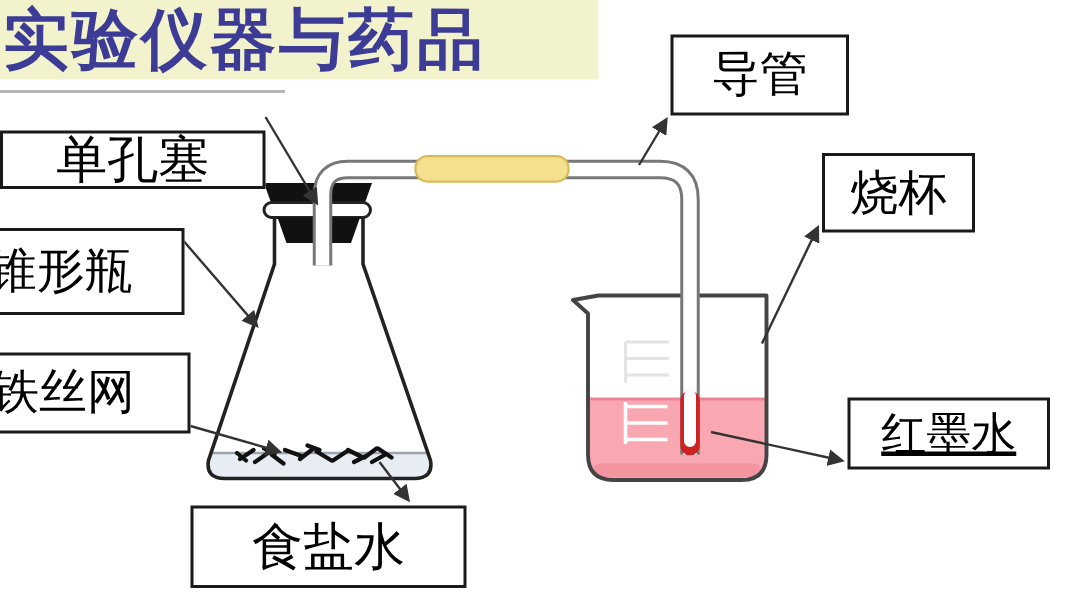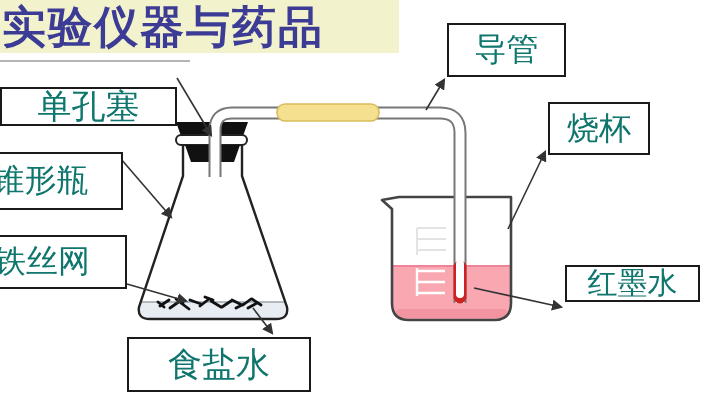--- a/index.html
+++ b/index.html
@@ -34,29 +34,29 @@
   .tube-inner{fill:none;stroke:#ffffff;stroke-width:9;}
   .tip-outer{fill:none;stroke:var(--tube-tip-red);stroke-width:13;stroke-linecap:round;}
   .tip-inner{fill:none;stroke:#ffffff;stroke-width:8;stroke-linecap:round;}
   .connector{fill:var(--tube-connector);stroke:var(--tube-connector-edge);stroke-width:1.5;}
   .arrow{stroke:var(--arrow);stroke-width:1.6;fill:none;}
   .divider{stroke:#b5b5b5;stroke-width:2;}
   
   .lbl{
     position:absolute;background:#fff;border:2px solid var(--label-border);
     box-sizing:border-box;display:flex;align-items:center;justify-content:center;
-    color:#0f766e;white-space:nowrap;overflow:hidden;
+    color:#000000;white-space:nowrap;overflow:hidden;
   }
   .lbl-stopper {left:0;   top:87px; width:177px;height:39px;font-size:34px;}
   .lbl-flask   {left:-42px;top:152px;width:165px;height:58px;font-size:32px;}
   .lbl-mesh    {left:-43px;top:235px;width:170px;height:54px;font-size:32px;}
   .lbl-salt    {left:127px;top:337px;width:184px;height:55px;font-size:34px;}
   .lbl-tube    {left:447px;top:23px; width:119px;height:54px;font-size:32px;}
   .lbl-beaker  {left:548px;top:102px;width:102px;height:53px;font-size:32px;}
-  .lbl-redink  {left:565px;top:265px;width:135px;height:37px;font-size:30px;}
+  .lbl-redink  {left:565px;top:265px;width:135px;height:48px;font-size:30px;text-decoration:underline;}
 </style>
 </head>
 <body>
 
 <div class="stage">
 
   <svg class="diagram" viewBox="0 0 715 402">
     <defs>
       <marker id="ah" viewBox="0 0 10 10" refX="8" refY="5" markerWidth="7" markerHeight="7" orient="auto-start-reverse">
         <path d="M0,0 L10,5 L0,10 z" fill="#333"></path>

